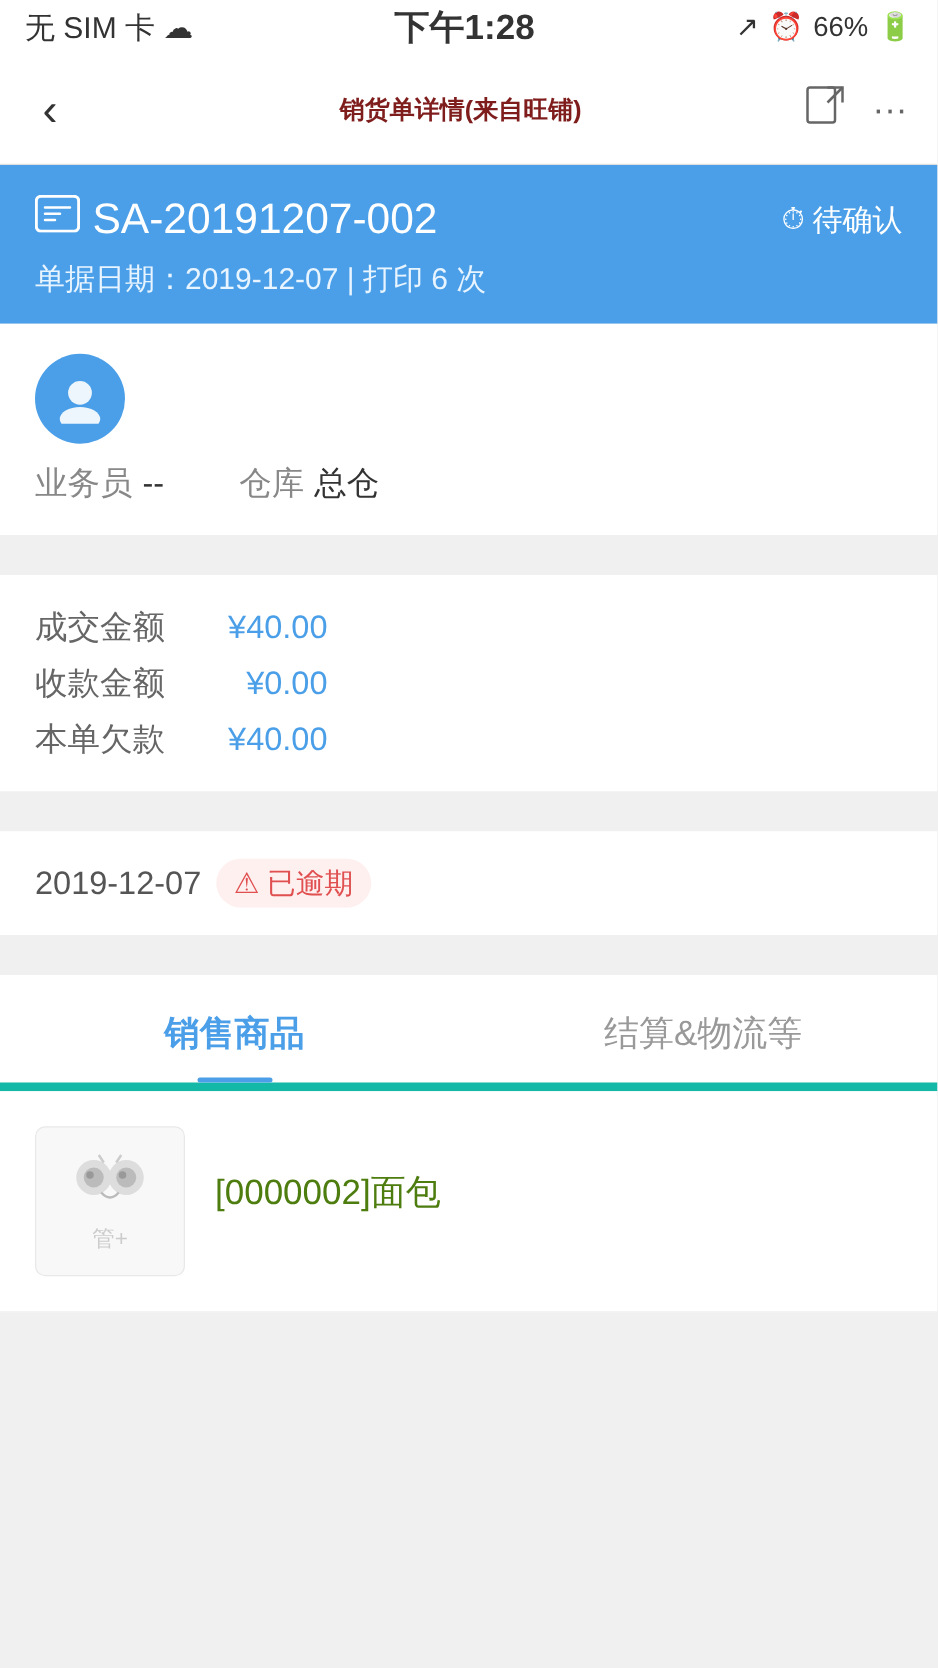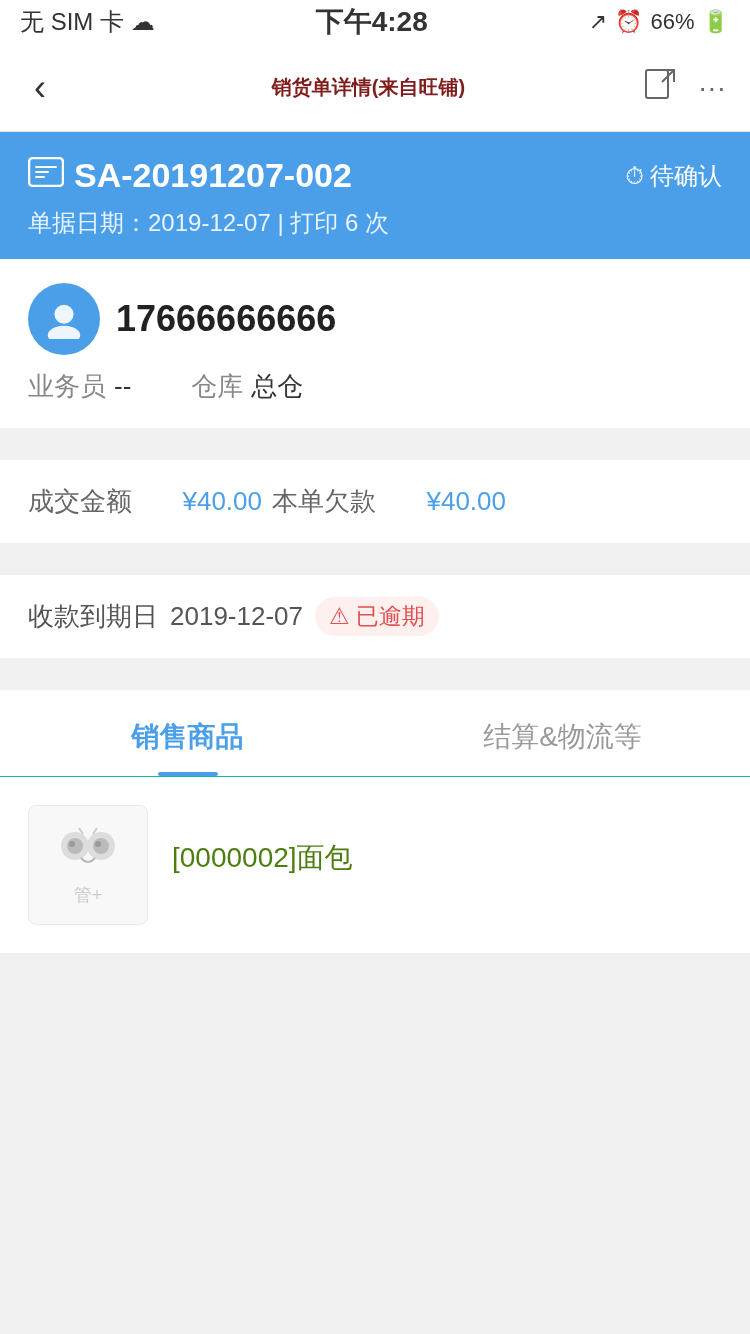--- a/index.html
+++ b/index.html
@@ -68,21 +68,21 @@
       margin-bottom: 0;
     }
     .order-header-top {
       display: flex;
       align-items: center;
       justify-content: space-between;
       margin-bottom: 12px;
     }
     .order-id {
       font-size: 34px;
-      font-weight: 700;
+      font-weight: 400;
       color: #fff;
       display: flex;
       gap: 10px;
     }
     .order-status {
       font-size: 24px;
       color: #fff;
       display: flex;
       align-items: center;
       gap: 6px;
@@ -150,21 +150,21 @@
       display: flex;
       align-items: center;
       gap: 20px;
       font-size: 26px;
       color: #555;
     }
     .stats-label { color: #888; }
     .stats-value { color: #333; font-weight: 500; }
     .stats-right {
       display: flex;
-      flex-direction: row;
+      flex-direction: column;
       gap: 10px;
       align-items: flex-start;
     }
     .stats-row {
       display: flex;
       gap: 20px;
       align-items: center;
       font-size: 26px;
     }
     .amount-label { color: #666; }
@@ -192,21 +192,21 @@
       gap: 6px;
     }
 
     
     .tabs-section {
       background: #fff;
       margin-bottom: 0;
     }
     .tabs-row {
       display: flex;
-      border-bottom: 1px solid #14b8a6;
+      border-bottom: 7px solid #14b8a6;
     }
     .tab-item {
       flex: 1;
       text-align: center;
       padding: 28px 0 20px;
       font-size: 28px;
       color: #999;
       position: relative;
       cursor: pointer;
     }
@@ -286,21 +286,21 @@
       background: #f0f0f0;
     }
   </style>
 </head>
 <body>
 
 <div class="status-bar">
   <div class="status-left">
     <span>无 SIM 卡 ☁</span>
   </div>
-  <div class="status-center">下午4:28</div>
+  <div class="status-center">下午1:28</div>
   <div class="status-right">
     <span>↗</span>
     <span>⏰</span>
     <span>66%</span>
     <span>🔋</span>
   </div>
 </div>
 
 <div class="nav-bar">
   <div class="nav-back">‹</div>
@@ -339,21 +339,20 @@
 </div>
 
 <div class="customer-section">
   <div class="customer-row">
     <div class="customer-avatar">
       <svg width="42" height="42" viewBox="0 0 42 42" fill="none">
         <circle cx="21" cy="16" r="10" fill="white" opacity="0.9"></circle>
         <ellipse cx="21" cy="38" rx="17" ry="10" fill="white" opacity="0.9"></ellipse>
       </svg>
     </div>
-    <div class="customer-phone">17666666666</div>
   </div>
   <div class="customer-meta">
     <div class="meta-item">
       <span class="meta-label">业务员</span>
       <span class="meta-value">--</span>
     </div>
     <div class="meta-item">
       <span class="meta-label">仓库</span>
       <span class="meta-value">总仓</span>
     </div>
@@ -362,30 +361,33 @@
 
 <div class="section-divider"></div>
 
 <div class="stats-section">
   <div class="stats-right">
     <div class="stats-row">
       <span class="amount-label">成交金额</span>
       <span class="amount-value">¥40.00</span>
     </div>
     <div class="stats-row">
+      <span class="amount-label">收款金额</span>
+      <span class="amount-value">¥0.00</span>
+    </div>
+    <div class="stats-row">
       <span class="amount-label">本单欠款</span>
       <span class="amount-value">¥40.00</span>
     </div>
   </div>
 </div>
 
 <div class="section-divider"></div>
 
 <div class="due-section">
-  <span>收款到期日</span>
   <span>2019-12-07</span>
   <span class="overdue-badge">
     <span style="color:#e05050;">⚠</span>
     <span>已逾期</span>
   </span>
 </div>
 
 <div class="section-divider"></div>
 
 <div class="tabs-section">

